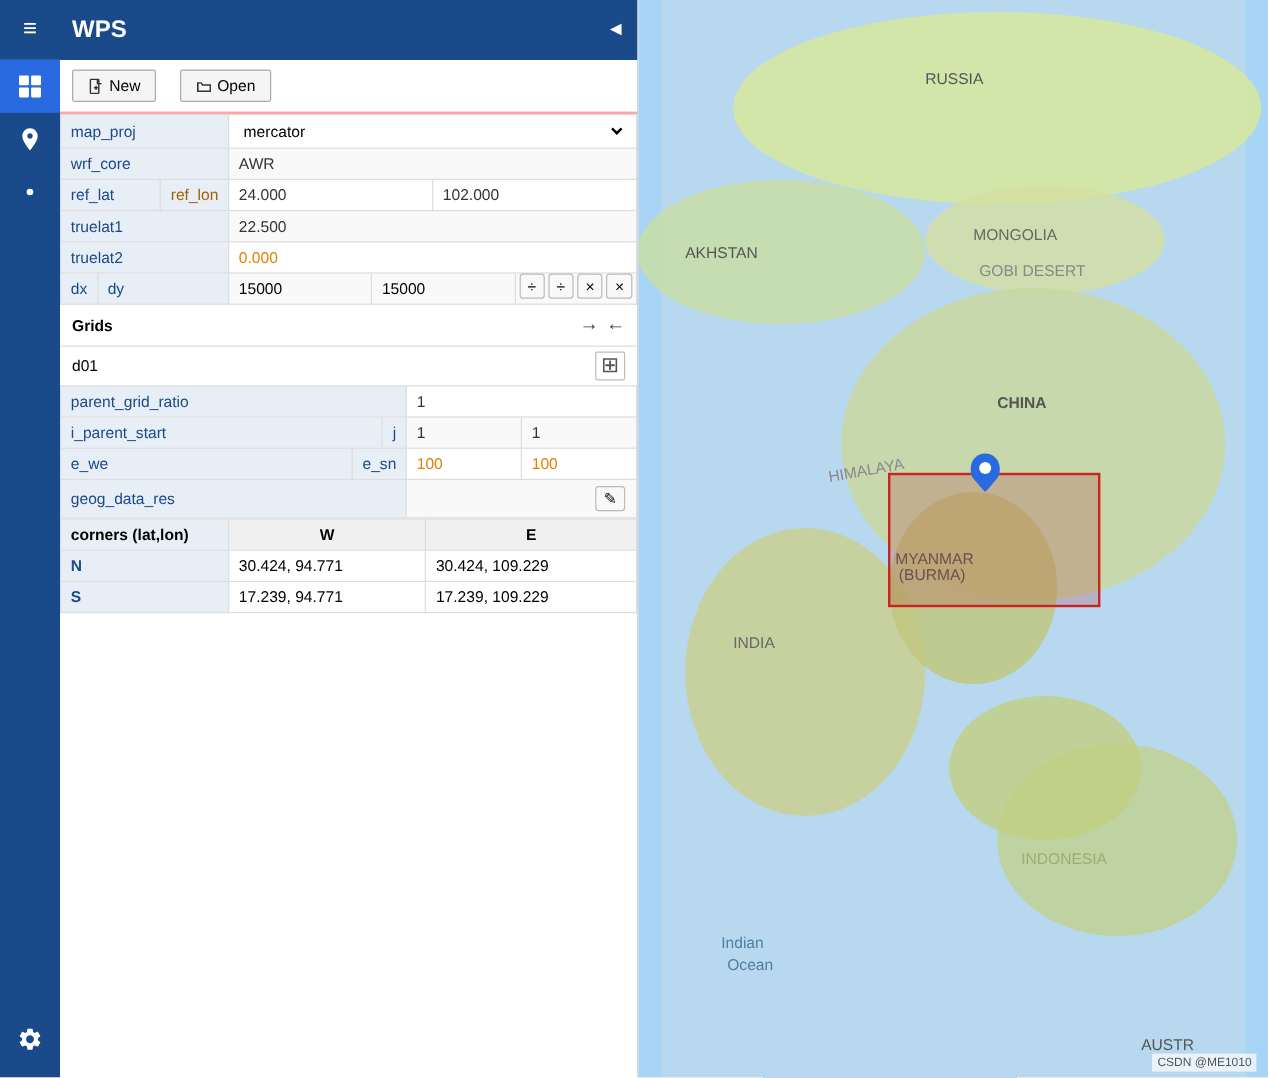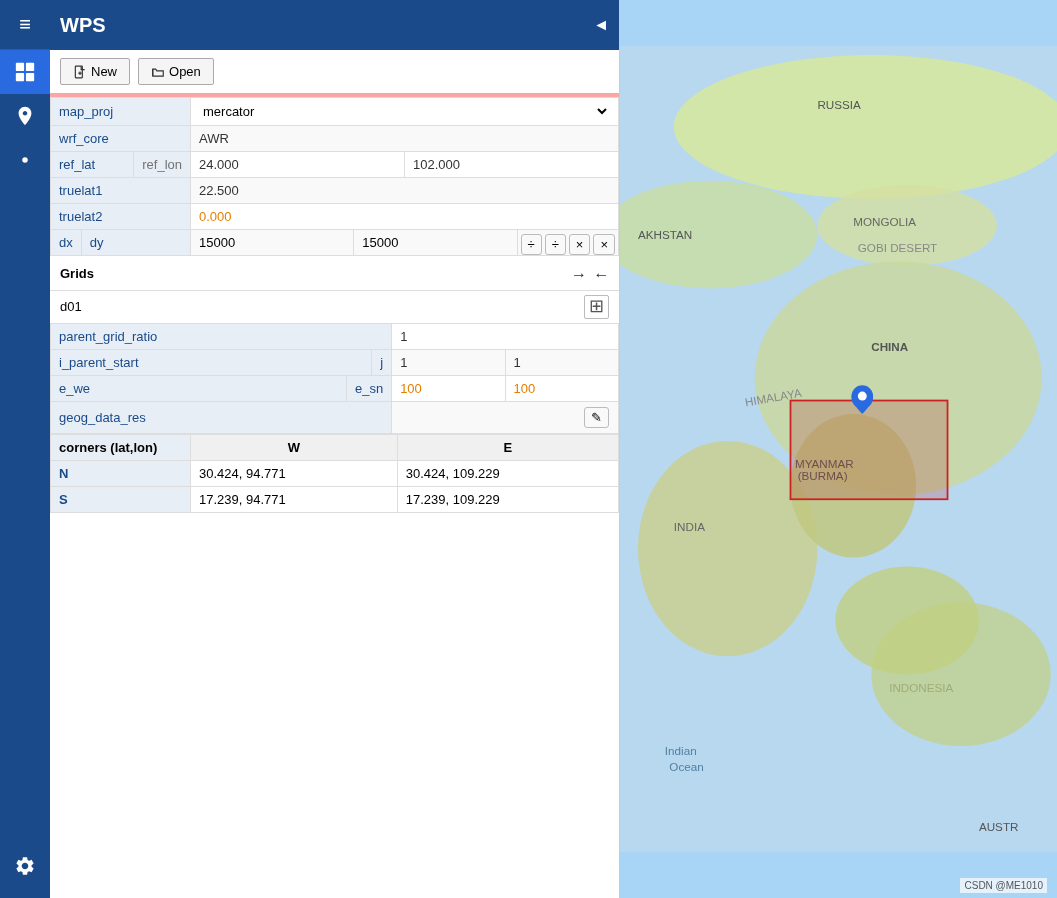--- a/index.html
+++ b/index.html
@@ -37,21 +37,21 @@
       background: #2a6ae0;
     }
     .sidebar-icon svg {
       width: 22px;
       height: 22px;
       fill: white;
     }
 
     
     .main-panel {
-      width: 570px;
+      width: 482px;
       flex-shrink: 0;
       display: flex;
       flex-direction: column;
       background: #fff;
       border-right: 1px solid #ccc;
     }
 
     
     .header-bar {
       background: #1a4a8a;
@@ -71,22 +71,22 @@
     .header-collapse {
       color: white;
       font-size: 16px;
       cursor: pointer;
     }
 
     
     .toolbar {
       padding: 8px 10px;
       display: flex;
-      gap: 8px;
-      border-bottom: 4px solid #fca5a5;
+      gap: 20px;
+      border-bottom: 2px solid #fca5a5;
       flex-shrink: 0;
     }
     .btn {
       display: flex;
       align-items: center;
       gap: 4px;
       padding: 5px 12px;
       border: 1px solid #aaa;
       background: #f5f5f5;
       cursor: pointer;
@@ -361,21 +361,21 @@
 
         <tr>
           <td class="label-cell" style="width:140px;">wrf_core</td>
           <td class="value-cell">AWR</td>
         </tr>
 
         <tr>
           <td class="label-cell" style="padding:0;">
             <div style="display:flex; gap:0;">
               <span style="padding:5px 8px; color:#1a4a8a; flex:1;">ref_lat</span>
-              <span style="padding:5px 8px; color:#737373; border-left:1px solid #ddd;">ref_lon</span>
+              <span style="padding:5px 8px; color:#a16207; border-left:1px solid #ddd;">ref_lon</span>
             </div>
           </td>
           <td class="value-cell" style="padding:0;">
             <div style="display:flex;">
               <span style="padding:5px 8px; flex:1; border-right:1px solid #ddd;">24.000</span>
               <span style="padding:5px 8px; flex:1;">102.000</span>
             </div>
           </td>
         </tr>
 
@@ -391,21 +391,21 @@
 
 
         <tr class="dx-dy-row">
           <td class="label-cell" style="padding:0;">
             <div style="display:flex;">
               <span style="padding:5px 8px; color:#1a4a8a;">dx</span>
               <span style="padding:5px 8px; color:#1a4a8a; border-left:1px solid #ddd;">dy</span>
             </div>
           </td>
           <td class="value-cell" style="padding:0;">
-            <div style="display:flex; align-items:flex-end;">
+            <div style="display:flex; align-items:flex-start;">
               <input type="text" class="form-input" style="padding: 5px 8px; flex: 1 1 0%; border-right: 1px solid rgb(221, 221, 221);" value="15000">
               <input type="text" class="form-input" style="padding: 5px 8px; flex: 1 1 0%; border-right: 1px solid rgb(221, 221, 221);" value="15000">
               <div style="display:flex; gap:1px; padding:0 2px;">
                 <button class="icon-btn">÷</button>
                 <button class="icon-btn">÷</button>
                 <button class="icon-btn">×</button>
                 <button class="icon-btn">×</button>
               </div>
             </div>
           </td>

